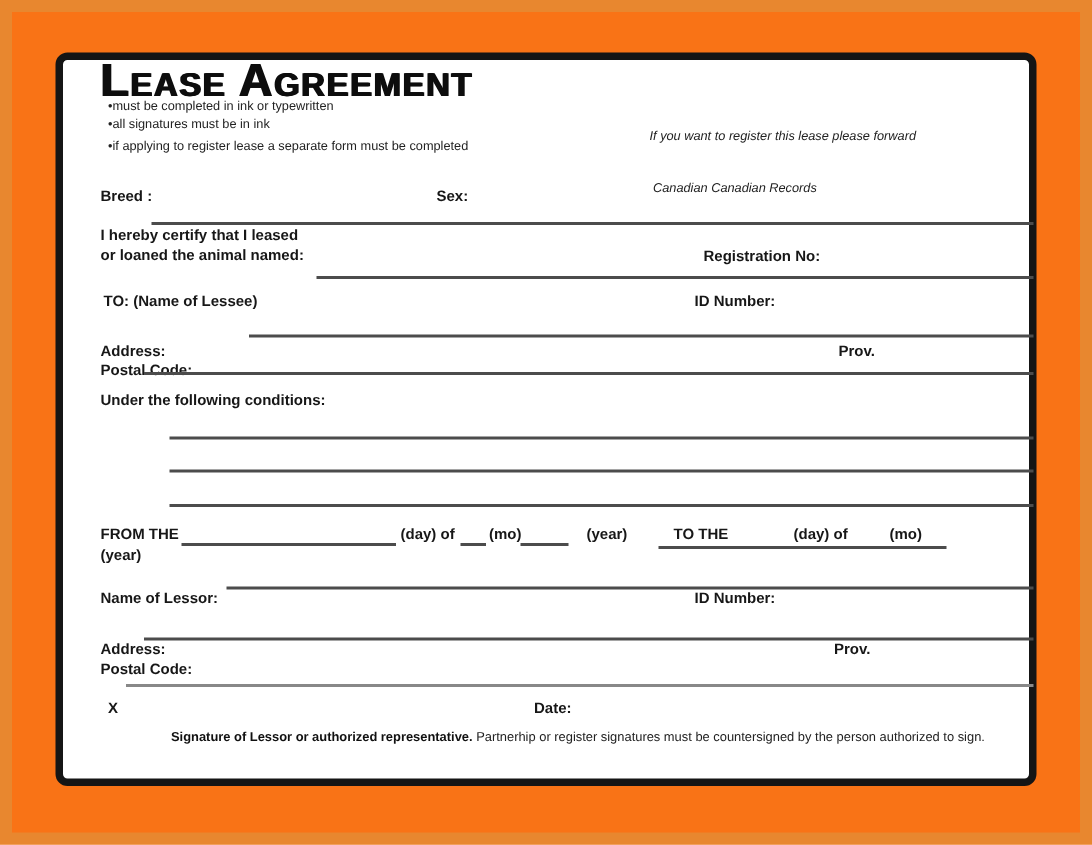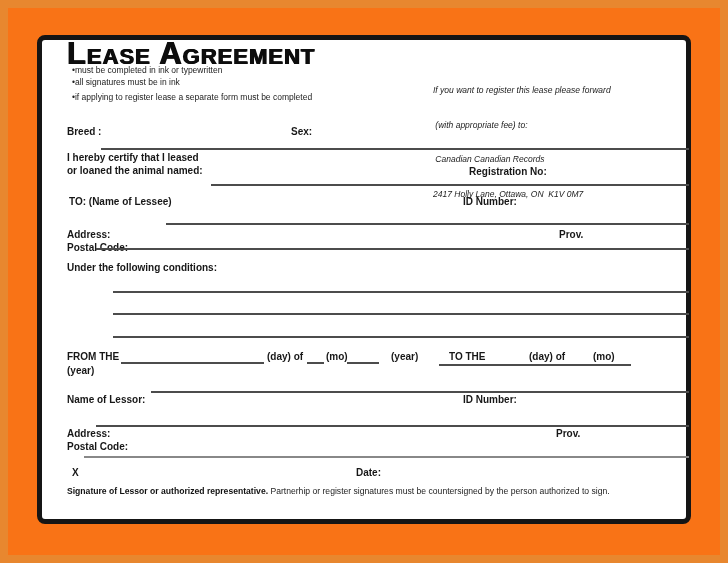--- a/index.html
+++ b/index.html
@@ -69,39 +69,37 @@
     border-top: 2px solid #4c4c4c;
   }
   .sig-line { border-top: 2.5px solid #888; }
   .caption {
     position: absolute;
     left: 25px; top: 446px;
     font-size: 8.6px;
     color: #222;
     white-space: nowrap;
   }
-  .caption .b { font-weight: 700; color: #111; }
+  .caption .b { font-weight: 700; color: #111; margin-left: 47px; }
 </style>
 </head>
 <body>
 
 <div class="page-frame" style="border-color: rgb(232, 135, 47);">
   <div class="doc-box" style="border-color: rgb(21, 21, 21);">
 
     <div class="title">Lease Agreement</div>
     <ul class="bullets">
       <li>must be completed in ink or typewritten</li>
       <li>all signatures must be in ink</li>
       <li>if applying to register lease a separate form must be completed</li>
     </ul>
     <div class="reg-note">
       <div>If you want to register this lease please forward</div>
-      <div> (with appropriate fee) to:</div>
       <div> Canadian Canadian Records</div>
-      <div>2417 Holly Lane, Ottawa, ON  K1V 0M7</div>
     </div>
 
     <div class="lbl" style="left:25px; top:86px;">Breed :</div>
     <div class="lbl" style="left:249px; top:86px;">Sex:</div>
     <div class="fline" style="left:59px; top:108px; width:588px;"></div>
 
     <div class="lbl" style="left:25px; top:112px;">I hereby certify that I leased</div>
     <div class="lbl" style="left:25px; top:125px;">or loaned the animal named:</div>
     <div class="lbl" style="left:427px; top:126px;">Registration No:</div>
     <div class="fline" style="left:169px; top:144px; width:478px;"></div>

